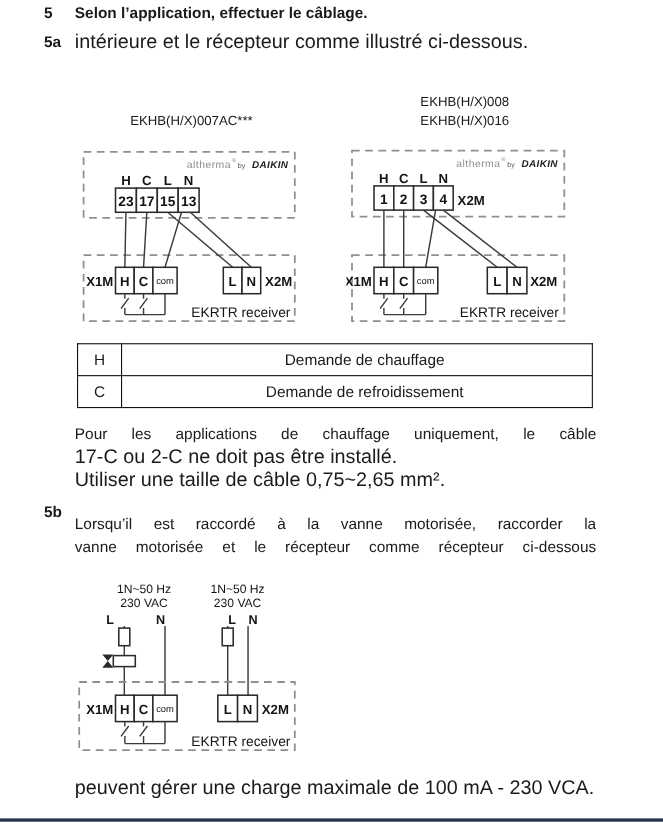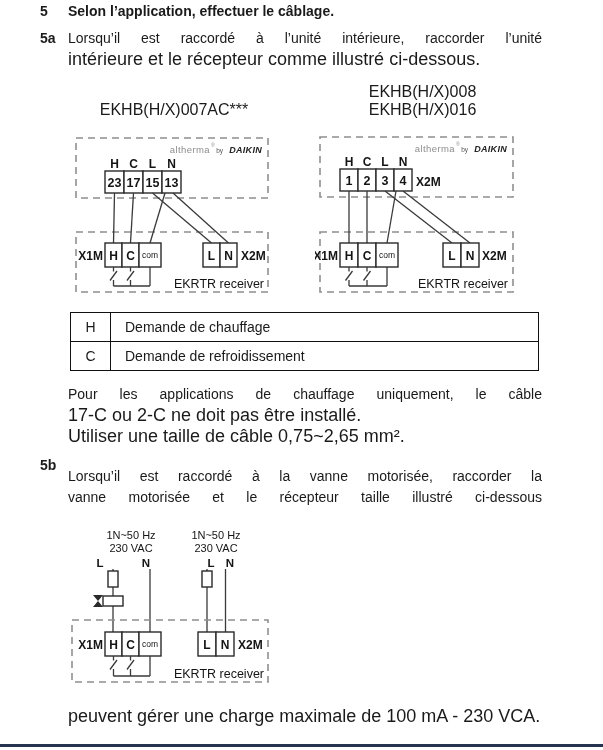--- a/index.html
+++ b/index.html
@@ -3,25 +3,25 @@
 <meta charset="utf-8">
 <style>
   html,body{margin:0;padding:0;background:#fff;}
   .page{position:relative;width:603px;height:750px;background:#ffffff;
         font-family:"Liberation Sans","DejaVu Sans",sans-serif;color:#1a1a1a;overflow:hidden;}
   .abs{position:absolute;}
   .stepnum{font-weight:bold;font-size:14px;line-height:21px;}
   .steptext{font-size:14px;line-height:21px;}
   .jline{font-size:14px;line-height:21px;text-align:justify;text-align-last:justify;}
   .lline{font-size:18px;line-height:21px;text-align:left;}
-  .dhead{font-size:16px;text-align:center;line-height:18px;}
+  .dhead{font-size:12px;text-align:center;line-height:18px;}
   table.hc{border-collapse:collapse;width:469px;}
   table.hc td{border:1.6px solid #111;font-size:14px;height:28px;padding:0;}
   table.hc td.k{width:39px;text-align:center;}
-  table.hc td.v{padding-left:14px;}
+  table.hc td.v{padding-left:14px;text-align:center;}
   .rule{position:absolute;left:0;top:744px;width:603px;height:3px;background:#26334f;}
   svg text{fill:#141414;}
   .pinlbl{font-size:12px;font-weight:bold;}
   .pinnum{font-size:12.5px;font-weight:600;}
   .boxlbl{font-size:12px;font-weight:bold;}
   .comlbl{font-size:8.5px;font-weight:400;}
   .xlbl{font-size:12px;font-weight:bold;}
   .recv{font-size:12.5px;font-weight:400;}
   .suplbl{font-size:11px;}
   .lnlbl{font-size:11.5px;font-weight:bold;}
@@ -36,21 +36,20 @@
 </head>
 <body>
 
 <div class="page">
 
   <div class="abs stepnum" style="left:40px;top:1px;">5</div>
   <div class="abs steptext" style="left:68px;top:1px;width:474px;font-weight:bold;">Selon l’application, effectuer le câblage.</div>
 
   <div class="abs stepnum" style="left:40px;top:28px;">5a</div>
   <div class="abs" style="left:68px;top:28px;width:474px;">
-    <div class="jline">Lorsqu’il est raccordé à l’unité intérieure, raccorder l’unité</div>
     <div class="lline">intérieure et le récepteur comme illustré ci-dessous.</div>
   </div>
 
   <div class="abs dhead" style="left:70px;top:101px;width:208px;">EKHB(H/X)007AC***</div>
   <div class="abs" style="left:330px;top:83px;width:185px;">
     <div class="dhead">EKHB(H/X)008</div>
     <div class="dhead">EKHB(H/X)016</div>
   </div>
 
   <svg class="abs" style="left:70px;top:128px;" width="210" height="172" viewBox="70 128 210 172">
@@ -157,21 +156,21 @@
 
   <div class="abs" style="left:68px;top:384px;width:474px;">
     <div class="jline">Pour les applications de chauffage uniquement, le câble</div>
     <div class="lline">17-C ou 2-C ne doit pas être installé.</div>
   </div>
   <div class="abs lline" style="left:68px;top:426px;width:474px;">Utiliser une taille de câble 0,75~2,65 mm².</div>
 
   <div class="abs stepnum" style="left:40px;top:455px;">5b</div>
   <div class="abs" style="left:68px;top:466px;width:474px;">
     <div class="jline">Lorsqu’il est raccordé à la vanne motorisée, raccorder la</div>
-    <div class="jline">vanne motorisée et le récepteur taille illustré ci-dessous</div>
+    <div class="jline">vanne motorisée et le récepteur comme récepteur ci-dessous</div>
   </div>
 
   <svg class="abs" style="left:60px;top:525px;" width="215" height="165" viewBox="60 525 215 165">
     <text class="suplbl" x="131" y="539" text-anchor="middle">1N~50 Hz</text>
     <text class="suplbl" x="131" y="552" text-anchor="middle">230 VAC</text>
     <text class="suplbl" x="216" y="539" text-anchor="middle">1N~50 Hz</text>
     <text class="suplbl" x="216" y="552" text-anchor="middle">230 VAC</text>
     <text class="lnlbl" x="100" y="567" text-anchor="middle">L</text>
     <text class="lnlbl" x="146" y="567" text-anchor="middle">N</text>
     <text class="lnlbl" x="211" y="567" text-anchor="middle">L</text>

